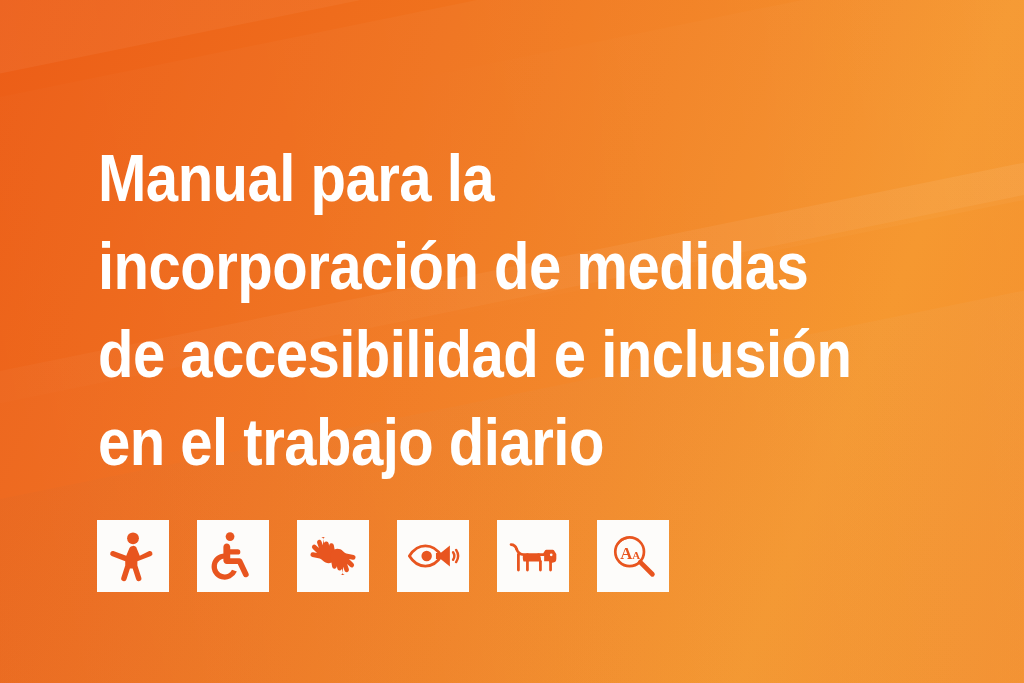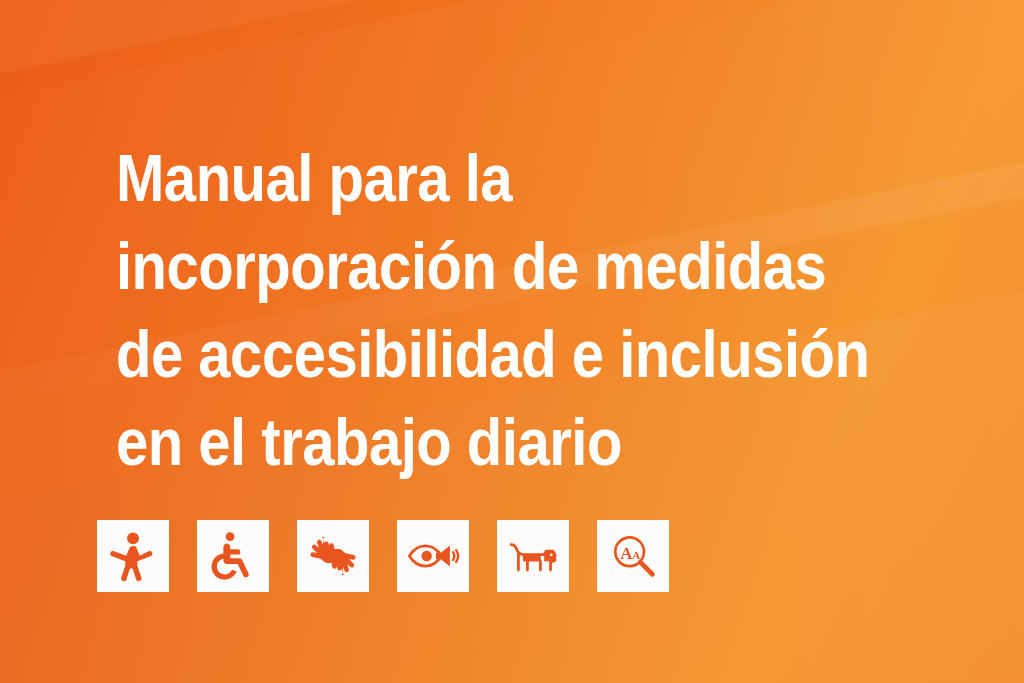--- a/index.html
+++ b/index.html
@@ -67,21 +67,20 @@
     transform: rotate(-11.5deg);
     transform-origin: 0 0;
   }
 
   
   #title-block {
     position: absolute;
     left: 98px;
     top: 134px;
     width: 880px;
-    margin-left: 18px;
   }
   .title-line {
     display: block;
     color: #ffffff;
     font-weight: 700;
     font-size: 66px;
     line-height: 88px;
     letter-spacing: -0.6px;
     white-space: nowrap;
     transform: scaleX(0.88);

